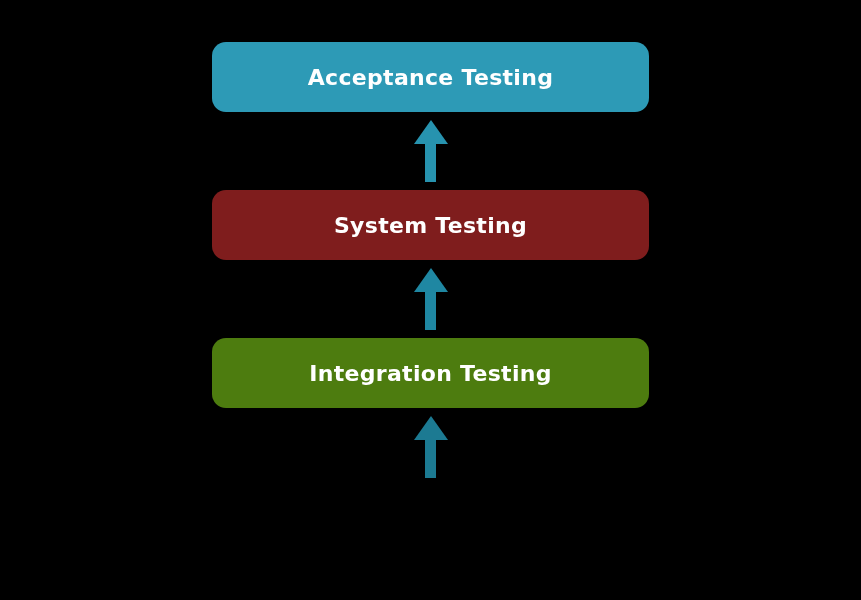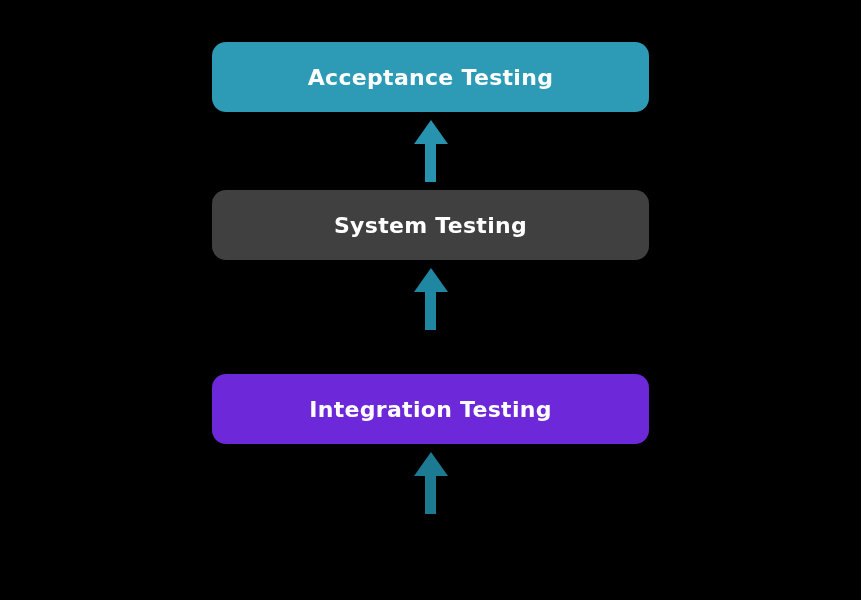--- a/index.html
+++ b/index.html
@@ -71,30 +71,30 @@
 
     <div class="node" style="background-color: rgb(45, 154, 182);">
       <span class="node-label">Acceptance Testing</span>
     </div>
 
     <div class="arrow">
       <div class="arrow-head" style="border-bottom-color: rgb(39, 147, 175);"></div>
       <div class="arrow-stem" style="background-color: rgb(39, 147, 175);"></div>
     </div>
 
-    <div class="node" style="background-color: #404040;">
+    <div class="node" style="background-color: #7f1d1d;">
       <span class="node-label">System Testing</span>
     </div>
 
     <div class="arrow">
       <div class="arrow-head" style="border-bottom-color: rgb(31, 135, 162);"></div>
       <div class="arrow-stem" style="background-color: rgb(31, 135, 162);"></div>
     </div>
 
-    <div class="node" style="background-color: #6d28d9; margin-top: 36px;">
+    <div class="node" style="background-color: #4d7c0f;">
       <span class="node-label">Integration Testing</span>
     </div>
 
     <div class="arrow">
       <div class="arrow-head" style="border-bottom-color: rgb(28, 122, 146);"></div>
       <div class="arrow-stem" style="background-color: rgb(28, 122, 146);"></div>
     </div>
 
 
   </div>

